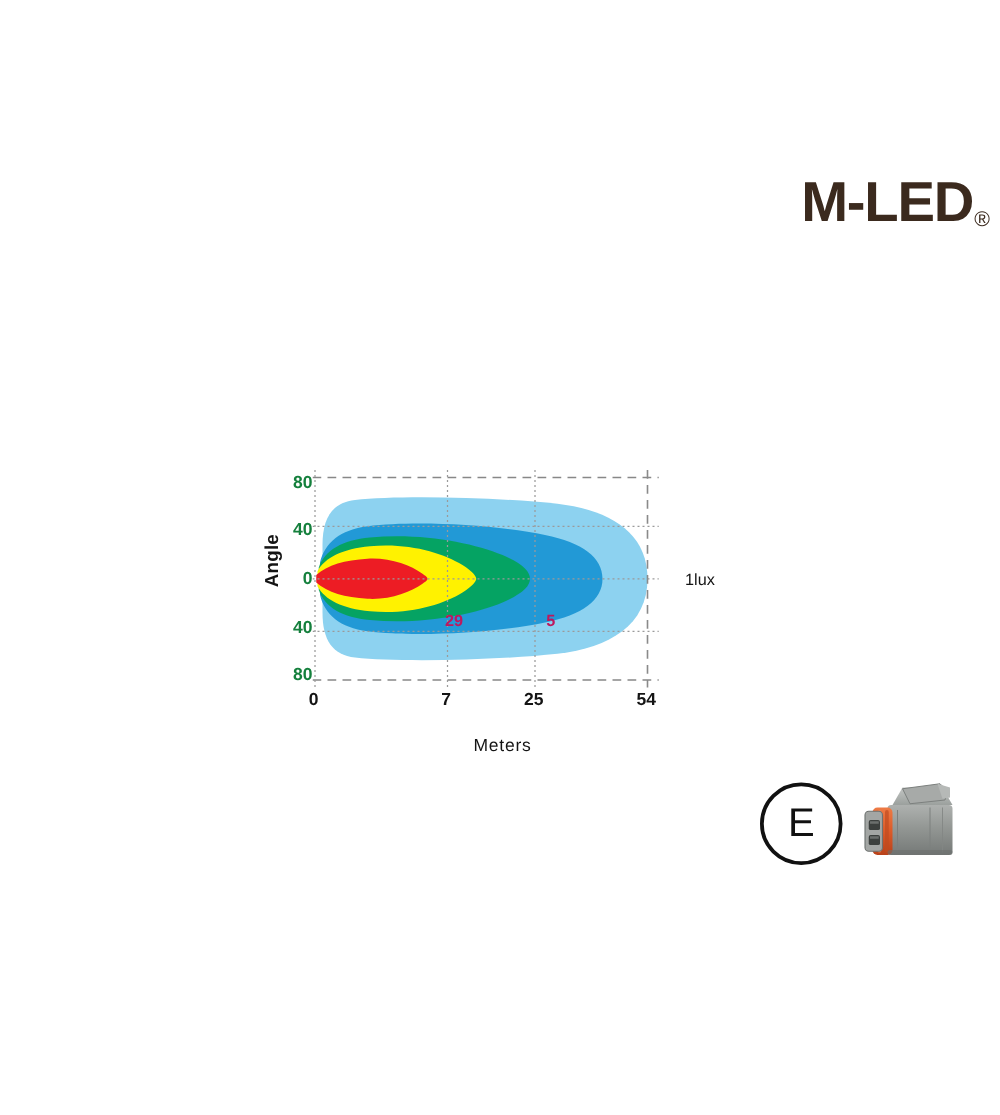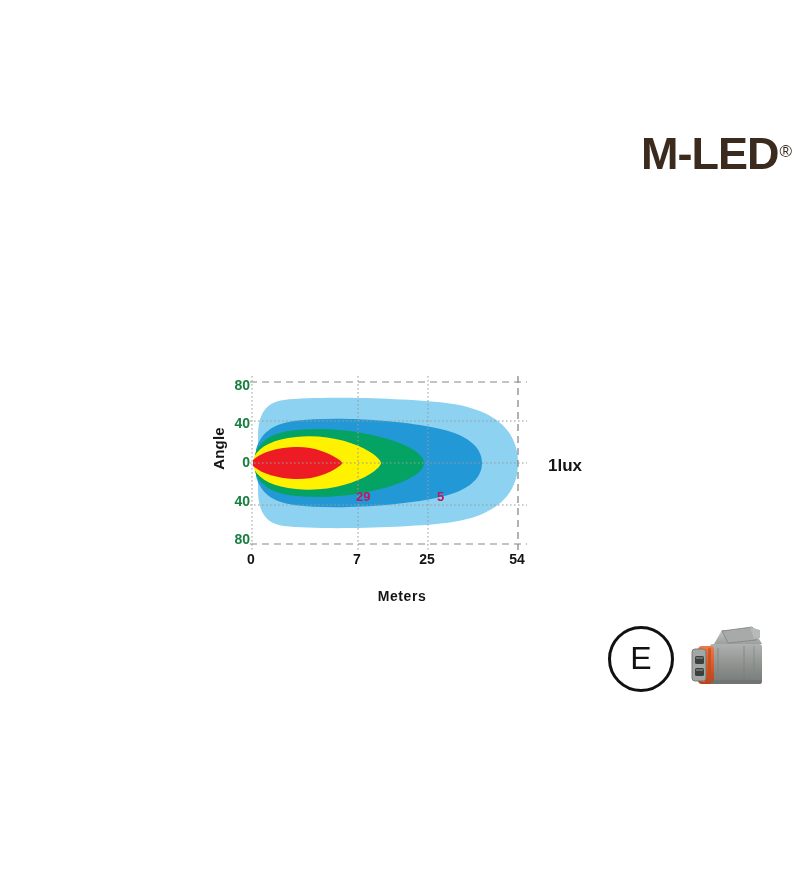--- a/index.html
+++ b/index.html
@@ -11,21 +11,21 @@
     overflow:hidden;
     -webkit-font-smoothing:antialiased;
   }
   .page{position:absolute;inset:0;}
 
   
   #brand-logo{
     position:absolute;
     left:612px; top:122px;
     width:180px; height:62px;
-    display:flex; align-items:center; justify-content:flex-end;
+    display:flex; align-items:flex-end; justify-content:flex-end;
   }
   #brand-logo .word{
     font-size:45px;
     font-weight:700;
     letter-spacing:-1px;
     color:#3B2A1E;
     line-height:1;
     font-family:"Liberation Sans", sans-serif;
   }
   #brand-logo .rmark{
@@ -60,21 +60,21 @@
     text-align:center;
     font-size:15px; font-weight:700;
     color:#141414;
     letter-spacing:0.2px;
   }
   #x-axis-title{
     position:absolute;
     left:62px; top:252px;
     width:300px;
     text-align:center;
-    font-size:14px; font-weight:700;
+    font-size:14px; font-weight:400;
     color:#141414;
     letter-spacing:0.6px;
   }
 
   .y-tick{
     position:absolute;
     right:0;
     width:34px;
     text-align:right;
     font-size:14px; font-weight:700;
@@ -94,21 +94,21 @@
 
   .zone-label{
     position:absolute;
     font-size:13px; font-weight:700;
     color:#be185d;
     white-space:nowrap;
   }
   #label-1lux{
     position:absolute;
     left:358px; top:120px;
-    font-size:17px; font-weight:700;
+    font-size:13px; font-weight:400;
     color:#141414;
     white-space:nowrap;
   }
 
   #plot-svg{position:absolute;left:60px;top:40px;}
 
   
   #approval-group{
     position:absolute;
     left:608px; top:614px;

